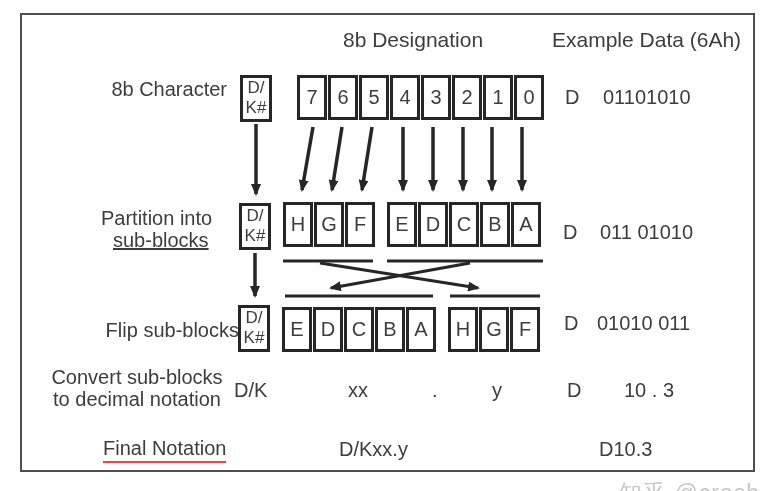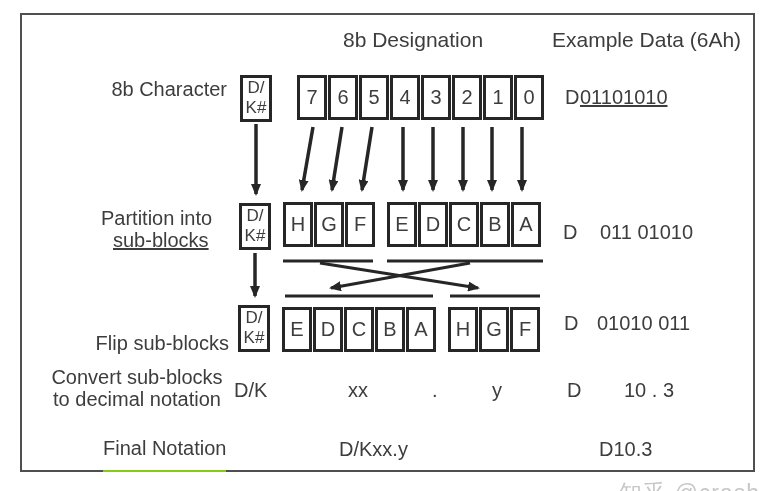--- a/index.html
+++ b/index.html
@@ -19,21 +19,21 @@
   .cell {
     width:30px; height:45px; border:3px solid #262626; box-sizing:border-box;
     background:#fff; display:flex; align-items:center; justify-content:center;
     font-size:20px; color:#3d3d3d;
   }
   .dkbox {
     position:absolute; width:32px; height:47px; border:3px solid #262626;
     box-sizing:border-box; background:#fff; text-align:center;
     font-size:17px; line-height:20px; padding-top:0px; color:#3d3d3d;
   }
-  .underlined { border-bottom:2px solid #84cc16; padding-bottom:11px; }
+  .underlined { border-bottom:2px solid #ef4444; padding-bottom:2px; }
   .watermark {
     position:absolute; left:619px; top:445px; font-size:23px; color:#c7c7c7;
     text-shadow:1px 1px 0 #ffffff; letter-spacing:1px;margin-top:33px;
   }
   svg.overlay { position:absolute; left:0; top:0; pointer-events:none; }
 </style>
 </head>
 <body>
 
 <div class="frame"></div>
@@ -80,21 +80,21 @@
   <div class="cell">7</div>
   <div class="cell">6</div>
   <div class="cell">5</div>
   <div class="cell">4</div>
   <div class="cell">3</div>
   <div class="cell">2</div>
   <div class="cell">1</div>
   <div class="cell">0</div>
 </div>
 <div class="txt" style="left:565px; top:86px;">D</div>
-<div class="txt" style="left:580px; top:86px;text-decoration:underline;">01101010</div>
+<div class="txt" style="left:603px; top:86px;">01101010</div>
 
 <div class="txt" style="left:101px; top:207px;">Partition into</div>
 <div class="txt" style="left:113px; top:229px;text-decoration:underline;">sub-blocks</div>
 <div class="dkbox" style="left:239px; top:203px;">
   <span>D/</span><br>
   <span>K#</span>
 </div>
 <div class="cellrow" style="left:283px; top:202px;">
   <div class="cell">H</div>
   <div class="cell">G</div>
@@ -103,21 +103,21 @@
 <div class="cellrow" style="left:387px; top:202px;">
   <div class="cell">E</div>
   <div class="cell">D</div>
   <div class="cell">C</div>
   <div class="cell">B</div>
   <div class="cell">A</div>
 </div>
 <div class="txt" style="left:563px; top:221px;">D</div>
 <div class="txt" style="left:600px; top:221px;">011 01010</div>
 
-<div class="txt right-align" style="left:59px; top:319px; width:170px;margin-top:13px;">Flip sub-blocks</div>
+<div class="txt right-align" style="left:69px; top:319px; width:170px;">Flip sub-blocks</div>
 <div class="dkbox" style="left:238px; top:305px;">
   <span>D/</span><br>
   <span>K#</span>
 </div>
 <div class="cellrow" style="left:282px; top:307px;">
   <div class="cell">E</div>
   <div class="cell">D</div>
   <div class="cell">C</div>
   <div class="cell">B</div>
   <div class="cell">A</div>

